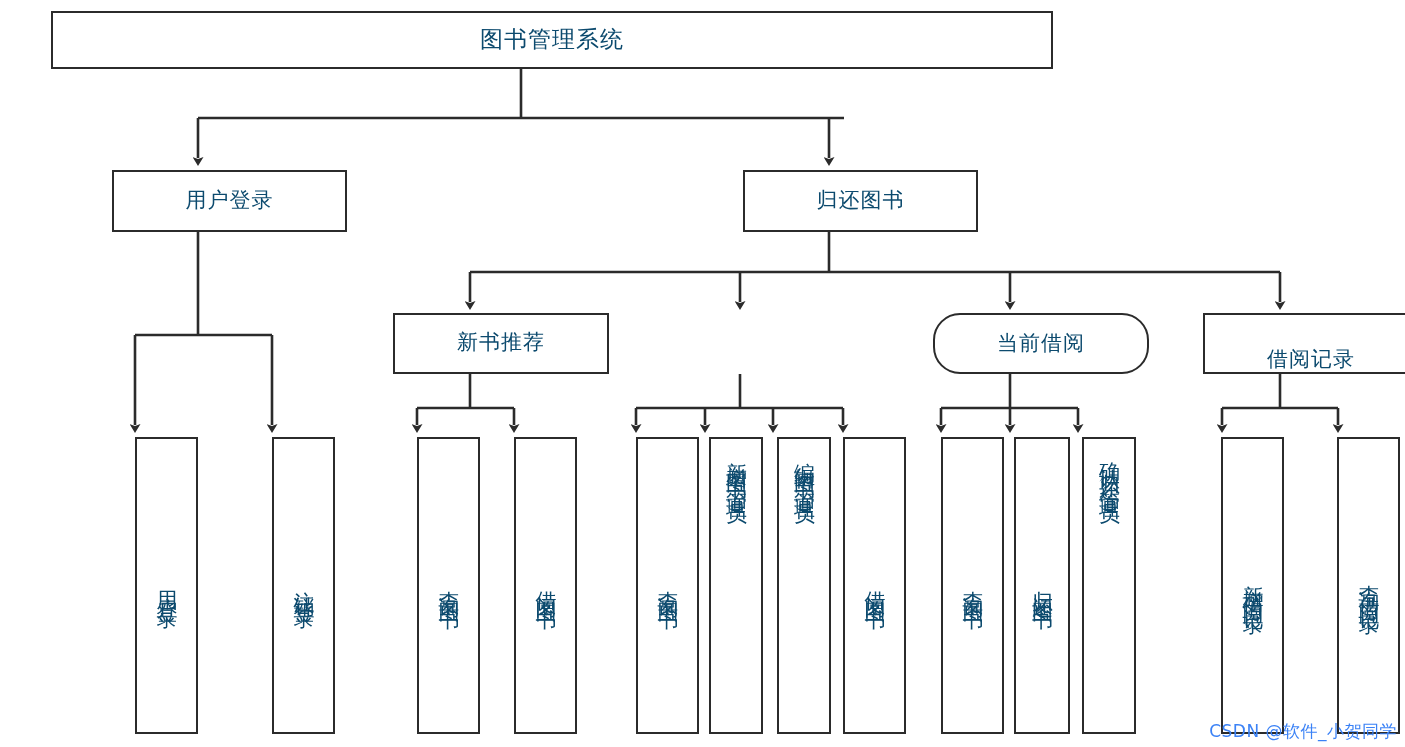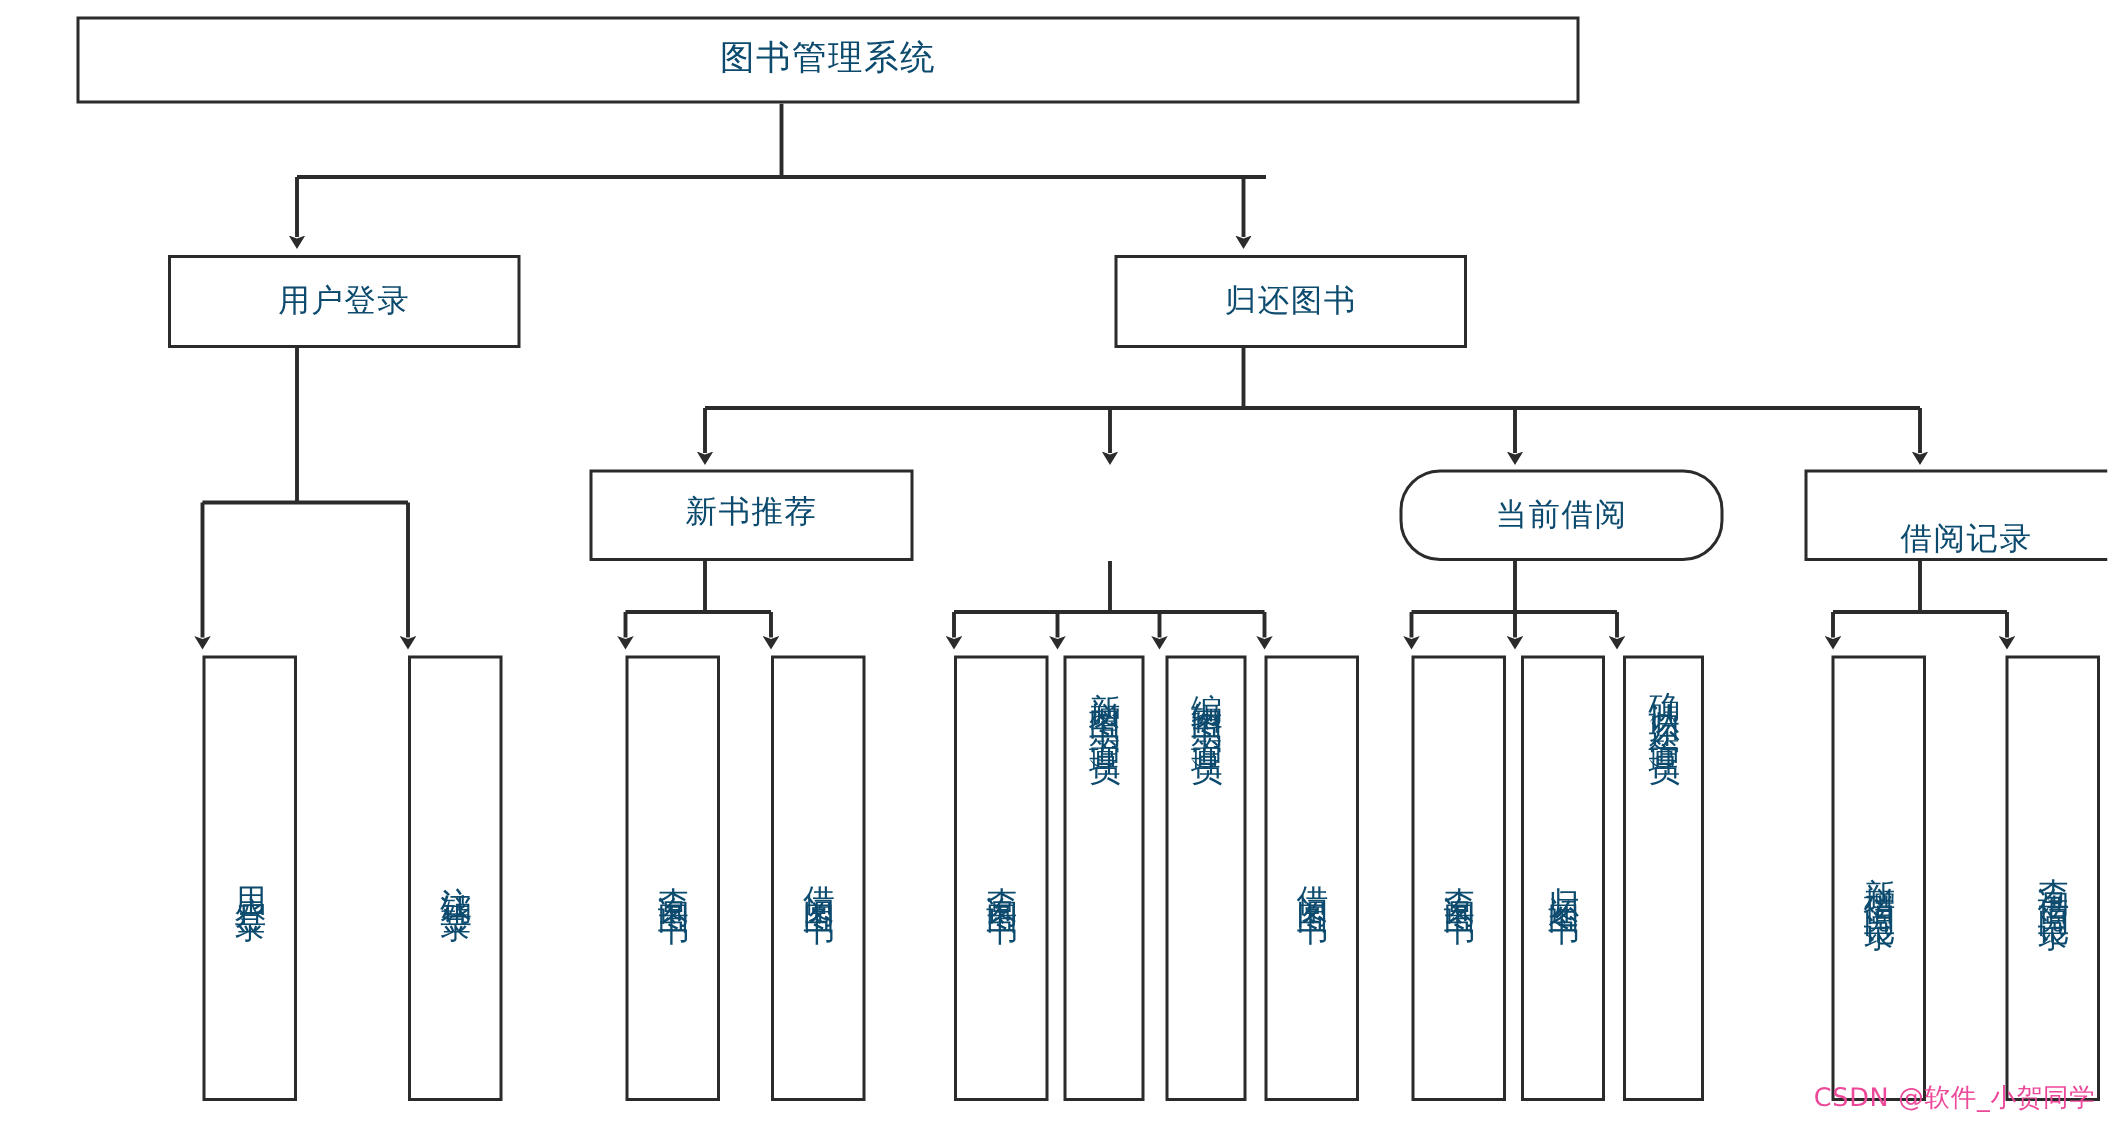--- a/index.html
+++ b/index.html
@@ -94,21 +94,21 @@
   }
   .node.leaf.center-text {
     align-items: center;
     padding-top: 0;
   }
   .watermark {
     position: absolute;
     right: 8px;
     bottom: 4px;
     font-size: 17px;
-    color: #ec4899;
+    color: #3b82f6;
     white-space: nowrap;
     letter-spacing: 0.5px;
   }
 </style>
 </head>
 <body>
 
 <div id="diagram-root">
 
   <svg id="edge-layer" viewBox="0 0 1405 747" width="1405" height="747" xmlns="http://www.w3.org/2000/svg">

